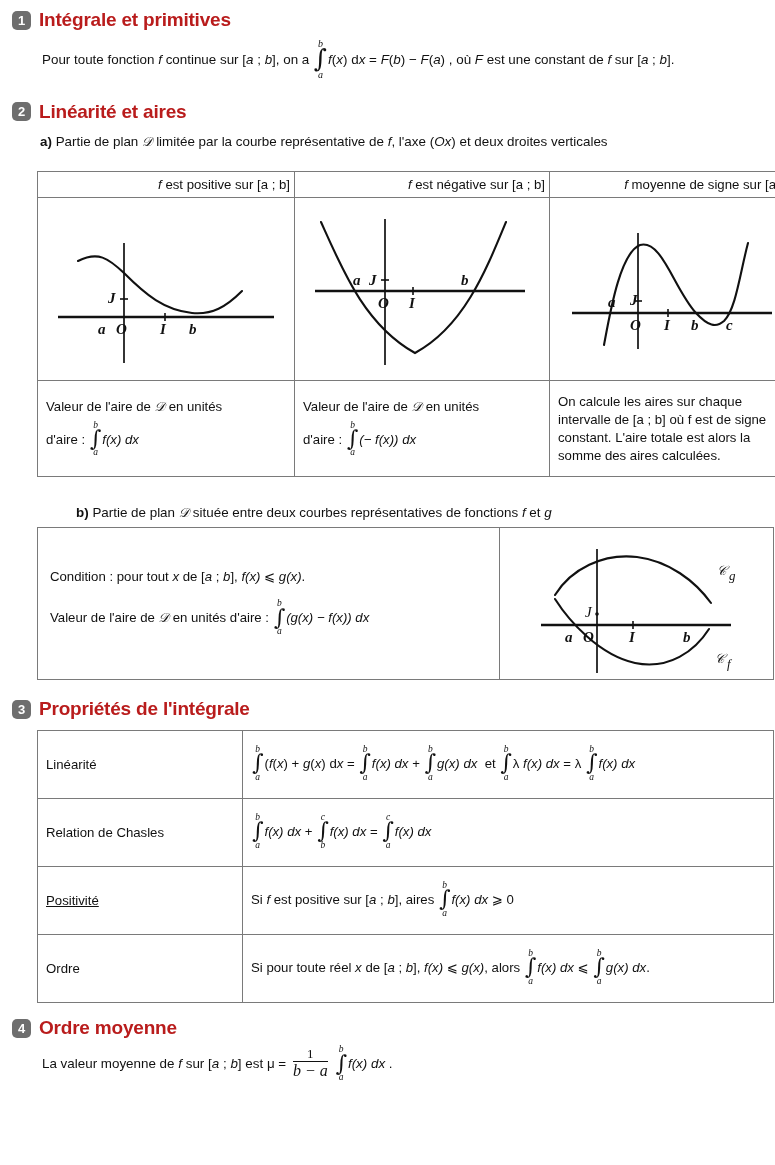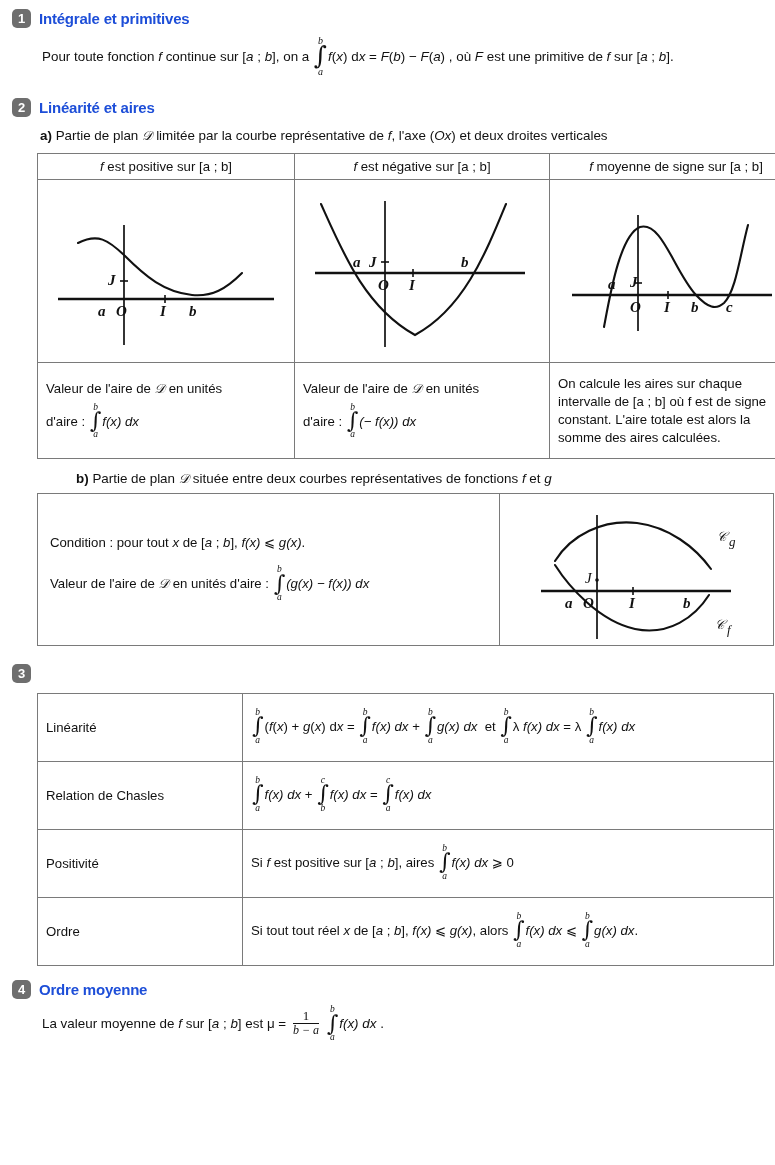--- a/index.html
+++ b/index.html
@@ -25,23 +25,23 @@
     width: 19px; height: 19px;
     background: #6e6e6e;
     border-radius: 5px;
     color: #ffffff;
     font-size: 13px; font-weight: bold;
     display: flex; align-items: center; justify-content: center;
     flex: 0 0 auto;
     line-height: 1;
   }
   .section-title {
-    font-size: 15px; font-weight: bold;
+    font-size: 19px; font-weight: bold;
     letter-spacing: -0.2px;
-    color: #1d4ed8;
+    color: #b91c1c;
   }
 
   
   .body-line {
     font-size: 13.4px;
     line-height: 1.25;
     color: #111111;
   }
   .sub-label { font-weight: bold; font-size: 13.4px; }
   .it { font-style: italic; }
@@ -74,41 +74,41 @@
   .integ.big .lim { font-size: 10px; }
 
   
   .frac {
     display: inline-flex; flex-direction: column;
     align-items: center; vertical-align: middle;
     margin: 0 3px; position: relative; top: -1px;
   }
   .frac .num { font-size: 13px; line-height: 1.05;
                font-family: "Liberation Serif", serif; }
-  .frac .den { font-size: 12px; line-height: 1.15;
+  .frac .den { font-size: 16px; line-height: 1.15;
                border-top: 1.3px solid #111; padding-top: 0px;
                font-family: "Liberation Serif", serif; font-style: italic;}
 
   
   .tbl {
     border-collapse: collapse;
     width: 737px;
     margin-left: 37px;
     background: #fff;
   }
   .tbl td, .tbl th {
     border: 1.1px solid #7a7a7a;
     padding: 5px 8px;
     font-size: 13.2px;
     vertical-align: middle;
     color: #111;
     font-weight: normal;
     text-align: left;
   }
-  .tbl .hdr { text-align: center; padding: 5px 4px; }
+  .tbl .hdr { text-align: right; padding: 5px 4px; }
   .graph-cell { padding: 0; height: 175px; text-align: center; vertical-align: middle; }
   .formula-cell { height: 96px; }
   .prop-label { width: 205px; }
   .prop-body { padding-left: 12px; }
 
   svg { display: block; margin: 0 auto; }
   .axis { stroke: #111; stroke-width: 2.4; fill: none; }
   .axisv { stroke: #111; stroke-width: 1.7; fill: none; }
   .curve { stroke: #111; stroke-width: 2.1; fill: none; stroke-linecap: round; }
   .tick { stroke: #111; stroke-width: 1.6; }
@@ -133,31 +133,31 @@
     <span class="it">f</span>
     <span>continue sur [</span><span class="it">a</span><span> ; </span><span class="it">b</span><span>], on a</span>
     <span class="integ big">
       <span class="lim">b</span>
       <span class="sym">∫</span>
       <span class="lim">a</span>
     </span><span class="it">f</span><span>(</span><span class="it">x</span><span>) d</span><span class="it">x</span>
     <span>=</span>
     <span class="it">F</span><span>(</span><span class="it">b</span><span>) − </span><span class="it">F</span><span>(</span><span class="it">a</span><span>) , où</span>
     <span class="it">F</span>
-    <span>est une primitive de</span>
+    <span>est une constant de</span>
     <span class="it">f</span>
     <span>sur [</span><span class="it">a</span><span> ; </span><span class="it">b</span><span>].</span>
   </div>
 
   <div class="section-head" style="margin-top:20px;">
     <div class="badge">2</div>
     <div class="section-title">Linéarité et aires</div>
   </div>
 
-  <div class="body-line" style="margin:11px 0 9px 40px;">
+  <div class="body-line" style="margin:11px 0 21px 40px;">
     <span class="sub-label">a)</span>
     <span>Partie de plan</span>
     <span class="scriptD">𝒟</span>
     <span>limitée par la courbe représentative de</span>
     <span class="it">f</span><span>, l'axe (</span><span class="it">Ox</span><span>) et deux droites verticales</span>
   </div>
 
   <table class="tbl">
     <tbody>
         <tr>
@@ -248,21 +248,21 @@
             <span class="sym">∫</span>
             <span class="lim">a</span>
           </span><span class="it">(− f(x)) dx</span>
         </div>
       </td>
       <td class="formula-cell" style="line-height:1.35;">On calcule les aires sur chaque intervalle de [a ; b] où f est de signe constant. L'aire totale est alors la somme des aires calculées.</td>
     </tr>
   </tbody>
     </table>
 
-  <div class="body-line" style="margin:12px 0 5px 40px;padding-left:36px;">
+  <div class="body-line" style="margin:28px 0 5px 40px;padding-left:36px;">
     <span class="sub-label">b)</span>
     <span>Partie de plan</span>
     <span class="scriptD">𝒟</span>
     <span>située entre deux courbes représentatives de fonctions</span>
     <span class="it">f</span>
     <span>et</span>
     <span class="it">g</span>
   </div>
 
   <table class="tbl">
@@ -306,20 +306,21 @@
           <text class="curvelabel" x="212" y="134">𝒞</text>
           <text class="curvelabel" x="224" y="139" font-size="11">f</text>
         </svg>
       </td>
     </tr>
   </tbody>
     </table>
 
   <div class="section-head" style="margin-top:18px;">
     <div class="badge">3</div>
+    <div class="section-title">Propriétés de l'intégrale</div>
   </div>
 
   <table class="tbl" style="margin-top:10px;">
 
     <tbody>
         <tr>
       <td class="prop-label" style="height:68px;">Linéarité</td>
       <td class="prop-body">
         <span class="integ">
               <span class="lim">b</span>
@@ -373,39 +374,39 @@
         <span>=</span>
         <span class="integ">
               <span class="lim">c</span>
               <span class="sym">∫</span>
               <span class="lim">a</span>
             </span><span class="it">f(x) dx</span>
       </td>
     </tr>
 
     <tr>
-      <td class="prop-label" style="height:68px;">Positivité</td>
+      <td class="prop-label" style="height:68px;text-decoration:underline;">Positivité</td>
       <td class="prop-body">
         <span>Si</span>
         <span class="it">f</span>
         <span>est positive sur [</span><span class="it">a</span><span> ; </span><span class="it">b</span><span>], aires</span>
         <span class="integ">
               <span class="lim">b</span>
               <span class="sym">∫</span>
               <span class="lim">a</span>
             </span><span class="it">f(x) dx</span>
         <span>⩾</span>
         <span>0</span>
       </td>
     </tr>
 
     <tr>
       <td class="prop-label" style="height:68px;">Ordre</td>
       <td class="prop-body">
-        <span>Si tout tout réel</span>
+        <span>Si pour toute réel</span>
         <span class="it">x</span>
         <span>de [</span><span class="it">a</span><span> ; </span><span class="it">b</span><span>],</span>
         <span class="it">f(x)</span>
         <span>⩽</span>
         <span class="it">g(x)</span><span>, alors</span>
         <span class="integ">
               <span class="lim">b</span>
               <span class="sym">∫</span>
               <span class="lim">a</span>
             </span><span class="it">f(x) dx</span>

